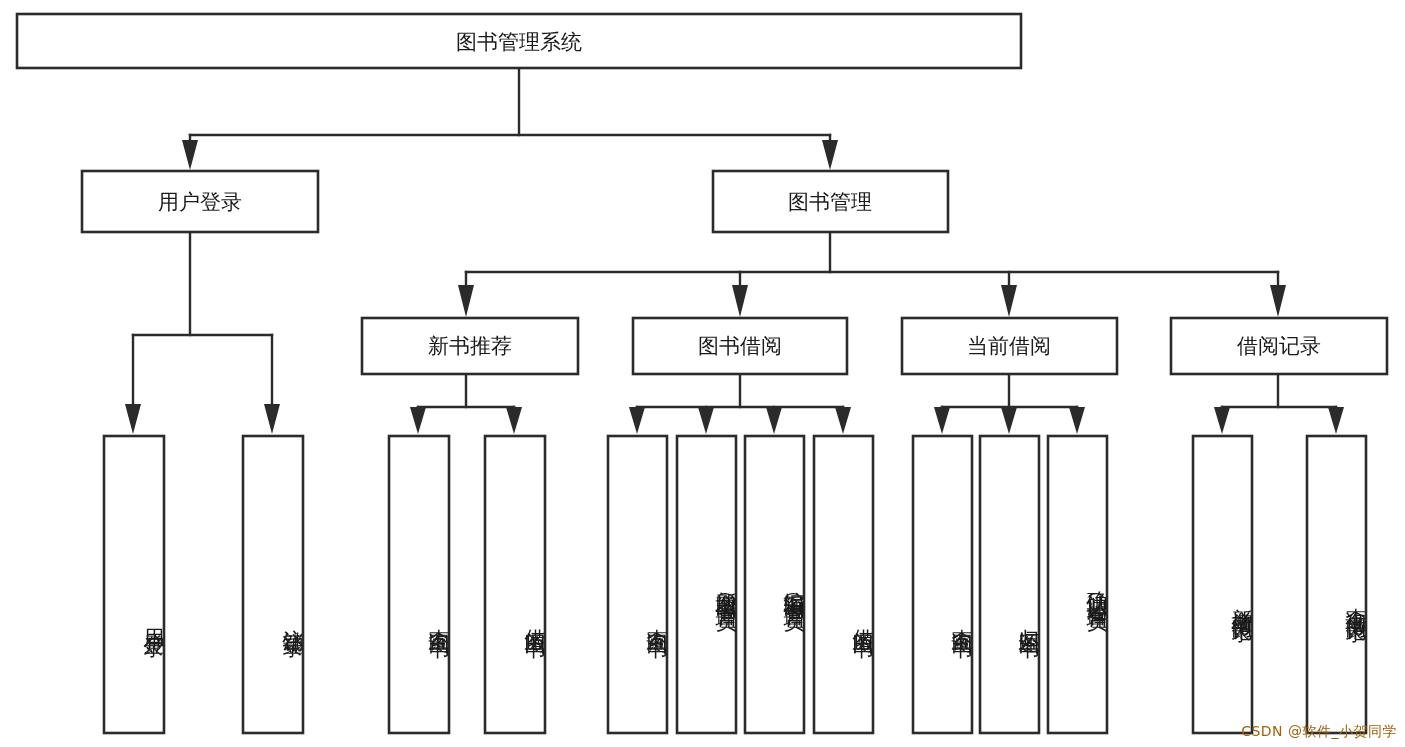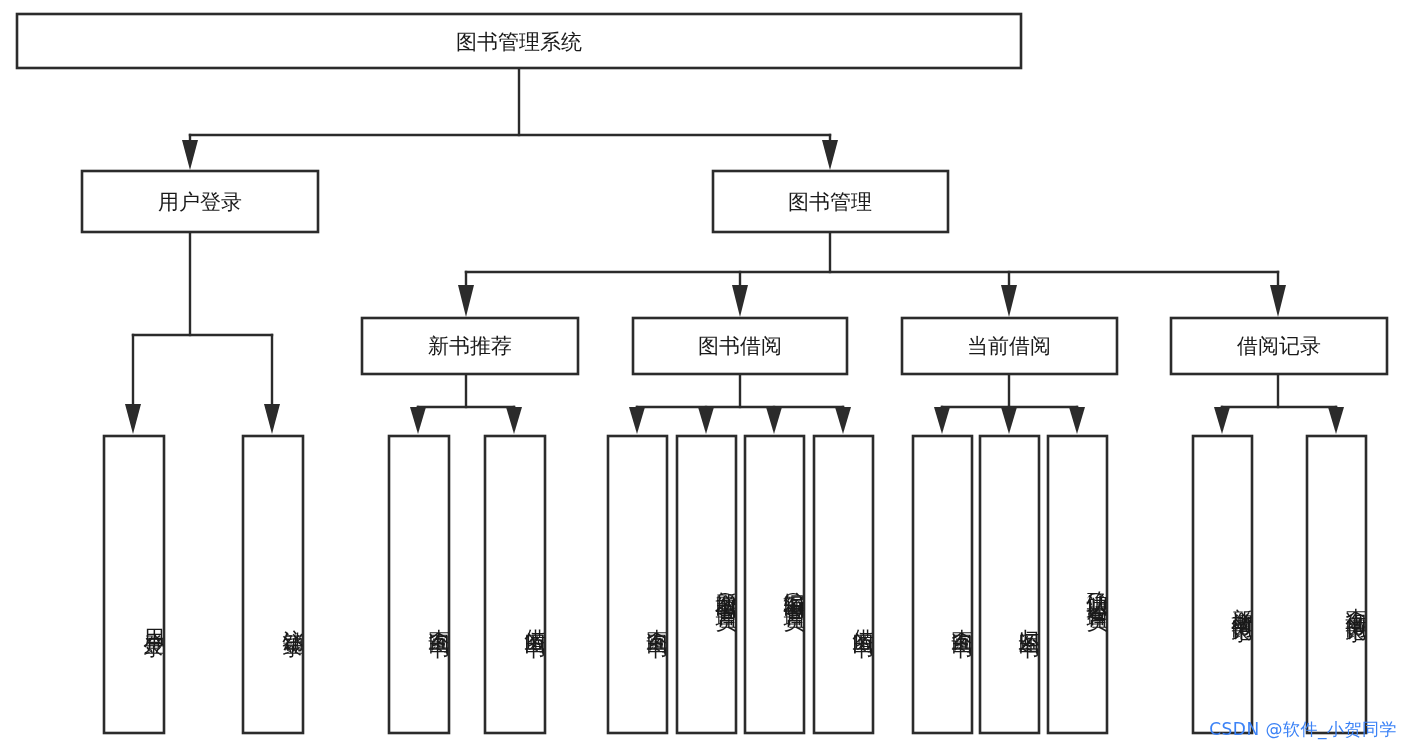--- a/index.html
+++ b/index.html
@@ -60,22 +60,22 @@
     align-items: flex-start;
     justify-content: center;
     white-space: nowrap;
     pointer-events: none;
   }
   .watermark {
     position: absolute;
     right: 8px;
     bottom: 6px;
     font-family: "DejaVu Sans", "Liberation Sans", sans-serif;
-    font-size: 17px;
-    color: #3b82f6;
+    font-size: 14px;
+    color: #a16207;
     letter-spacing: 0.5px;
     white-space: nowrap;
     text-align: center;
   }
 </style>
 </head>
 <body>
 
 <div id="diagram-root">
 

